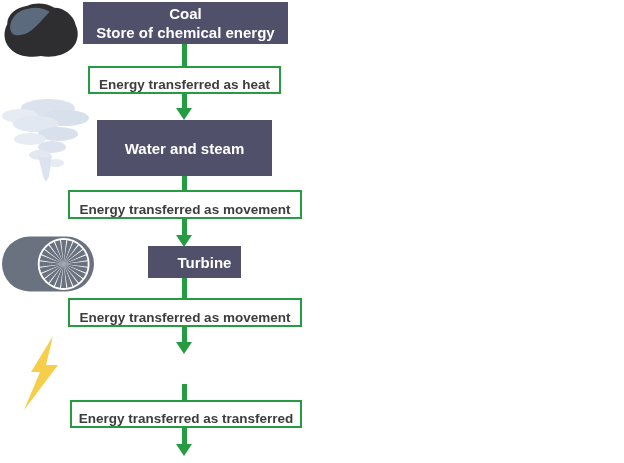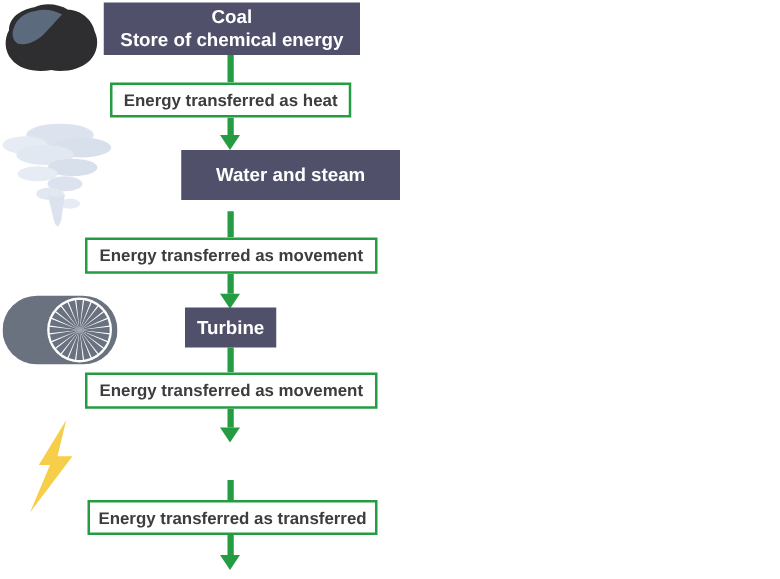--- a/index.html
+++ b/index.html
@@ -24,21 +24,21 @@
     font-size: 15px;
     line-height: 19px;
     z-index: 3;
   }
   .transfer-box {
     position: absolute;
     background: #ffffff;
     border: 2px solid #259b42;
     color: #3d3d3d;
     display: flex;
-    align-items: center;
+    align-items: flex-end;
     justify-content: center;
     text-align: center;
     font-weight: 700;
     font-size: 13.5px;
     white-space: nowrap;
     box-sizing: border-box;
     z-index: 3;
   }
   .arrow-seg {
     position: absolute;
@@ -97,21 +97,21 @@
     <ellipse cx="65" cy="22" rx="24" ry="8" fill="#d8e0ec"></ellipse>
     <ellipse cx="36" cy="28" rx="23" ry="8" fill="#e2e8f1"></ellipse>
     <ellipse cx="58" cy="38" rx="20" ry="7" fill="#d8e0ec"></ellipse>
     <ellipse cx="30" cy="43" rx="16" ry="6" fill="#e6ebf4"></ellipse>
     <ellipse cx="52" cy="51" rx="14" ry="6" fill="#dce3ee"></ellipse>
     <ellipse cx="40" cy="59" rx="11" ry="5" fill="#e2e8f1"></ellipse>
     <ellipse cx="56" cy="67" rx="8" ry="4" fill="#e6ebf4"></ellipse>
     <path d="M38 59 Q45 64 52 59 L49 80 Q46 90 43 80 Z" fill="#dce3ee"></path>
   </svg>
 
-  <div class="stage-box" style="left:97px;top:120px;width:175px;height:40px;margin-left:48px;">
+  <div class="stage-box" style="left:97px;top:120px;width:175px;height:56px;">
     <div>Water and steam</div>
   </div>
 
   <div class="transfer-box" style="left:68px;top:190px;width:234px;height:29px;">
     <span>Energy transferred as movement</span>
   </div>
 
   <svg class="icon" style="left:2px;top:236px;" width="92" height="56" viewBox="0 0 94 56">
     <rect x="0" y="0" width="94" height="56" rx="28" fill="#6a7280"></rect>
     <circle cx="63" cy="28" r="26.5" fill="#ffffff"></circle>
@@ -136,21 +136,21 @@
       <use href="#blade" transform="rotate(255 63 28)"></use>
       <use href="#blade" transform="rotate(270 63 28)"></use>
       <use href="#blade" transform="rotate(285 63 28)"></use>
       <use href="#blade" transform="rotate(300 63 28)"></use>
       <use href="#blade" transform="rotate(315 63 28)"></use>
       <use href="#blade" transform="rotate(330 63 28)"></use>
       <use href="#blade" transform="rotate(345 63 28)"></use>
     </g>
   </svg>
 
-  <div class="stage-box" style="left:148px;top:246px;width:73px;height:32px;">
+  <div class="stage-box" style="left:148px;top:246px;width:73px;height:32px;padding-left:20px;">
     <div>Turbine</div>
   </div>
 
   <div class="transfer-box" style="left:68px;top:298px;width:234px;height:29px;">
     <span>Energy transferred as movement</span>
   </div>
 
   <svg class="icon" style="left:18px;top:336px;" width="46" height="76" viewBox="0 0 46 76">
     <polygon points="35,0 13,36 22,36 6,74 40,29 28,29" fill="#f7ce49"></polygon>
   </svg>

